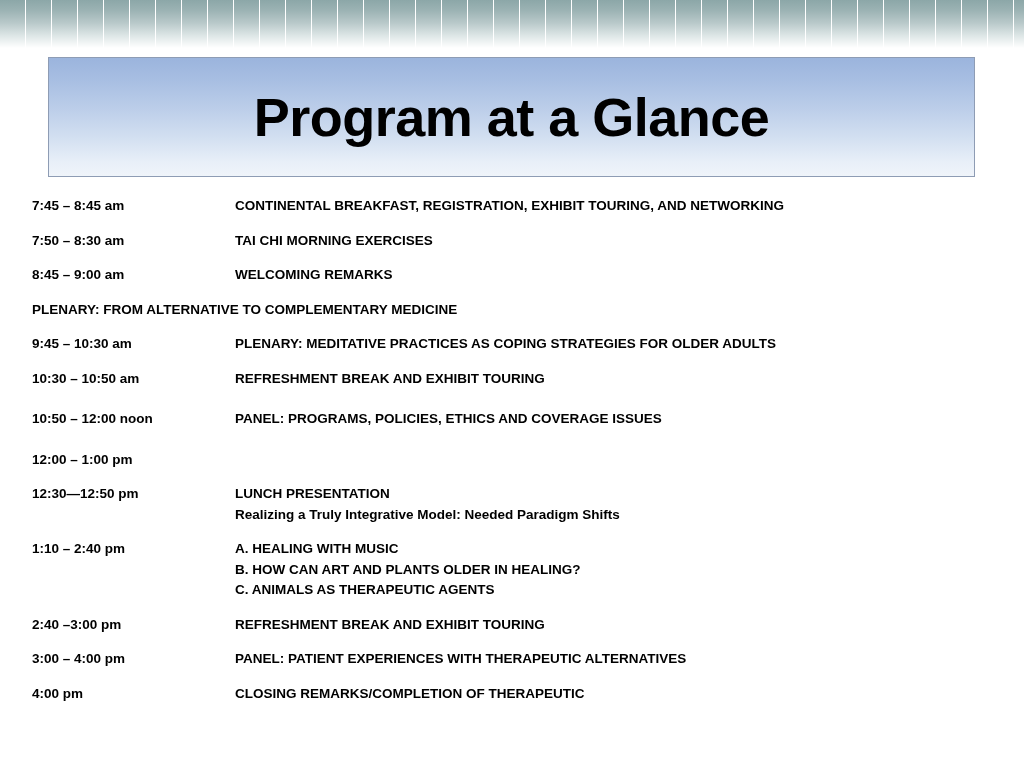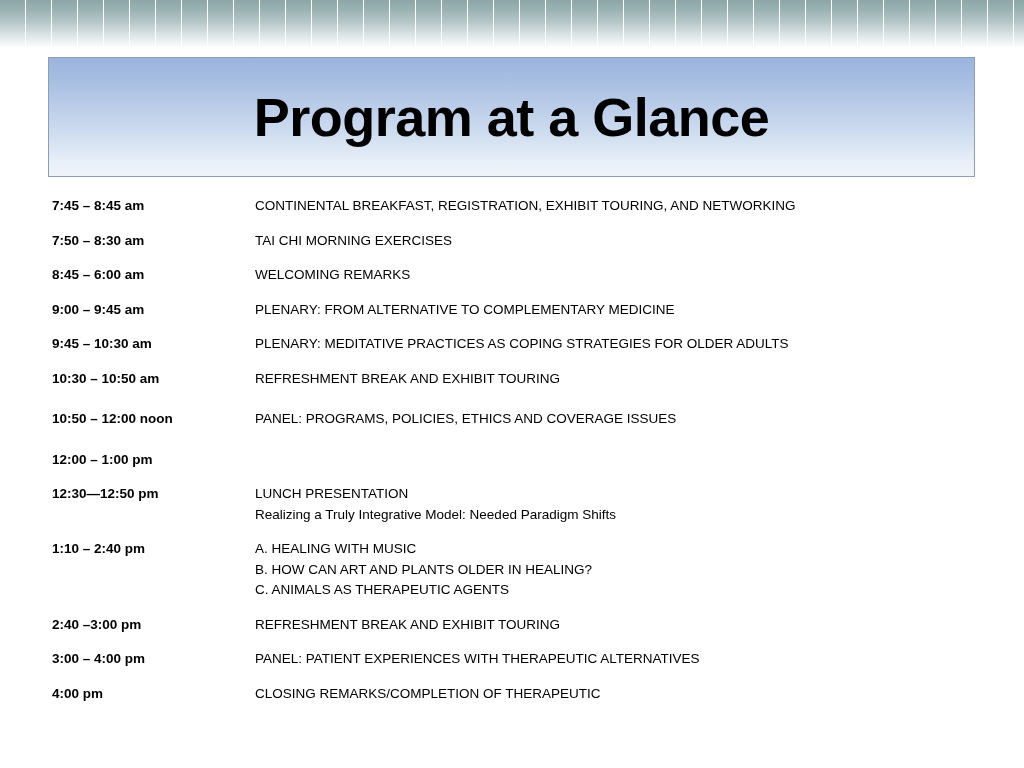--- a/index.html
+++ b/index.html
@@ -70,35 +70,35 @@
   
   #schedule {
     position: absolute;
     left: 0;
     top: 196px;
     width: 1024px;
   }
   .agenda-row {
     display: flex;
     align-items: flex-start;
-    padding-left: 52px;
+    padding-left: 32px;
   }
   .time-cell {
     width: 203px;
     flex: 0 0 203px;
     font-size: 13.5px;
     font-weight: bold;
     color: #000000;
     line-height: 20.5px;
     white-space: nowrap;
   }
   .desc-cell {
     flex: 1 1 auto;
     font-size: 13.5px;
-    font-weight: normal;
+    font-weight: bold;
     color: #000000;
     line-height: 20.5px;
   }
   .desc-line {
     white-space: nowrap;
   }
   .spacer-sm { height: 14px; }
   .spacer-md { height: 20px; }
   .row-gap { height: 14px; }
 </style>
@@ -161,28 +161,27 @@
     </div>
     <div class="row-gap"></div>
     <div class="agenda-row">
       <div class="time-cell">7:50 – 8:30 am</div>
       <div class="desc-cell">
         <div class="desc-line">TAI CHI MORNING EXERCISES</div>
       </div>
     </div>
     <div class="row-gap"></div>
     <div class="agenda-row">
-      <div class="time-cell">8:45 – 6:00 am</div>
+      <div class="time-cell">8:45 – 9:00 am</div>
       <div class="desc-cell">
         <div class="desc-line">WELCOMING REMARKS</div>
       </div>
     </div>
     <div class="spacer-sm"></div>
     <div class="agenda-row">
-      <div class="time-cell">9:00 – 9:45 am</div>
       <div class="desc-cell">
         <div class="desc-line">PLENARY: FROM ALTERNATIVE TO COMPLEMENTARY MEDICINE</div>
       </div>
     </div>
     <div class="row-gap"></div>
     <div class="agenda-row">
       <div class="time-cell">9:45 – 10:30 am</div>
       <div class="desc-cell">
         <div class="desc-line">PLENARY: MEDITATIVE PRACTICES AS COPING STRATEGIES FOR OLDER ADULTS</div>
       </div>

